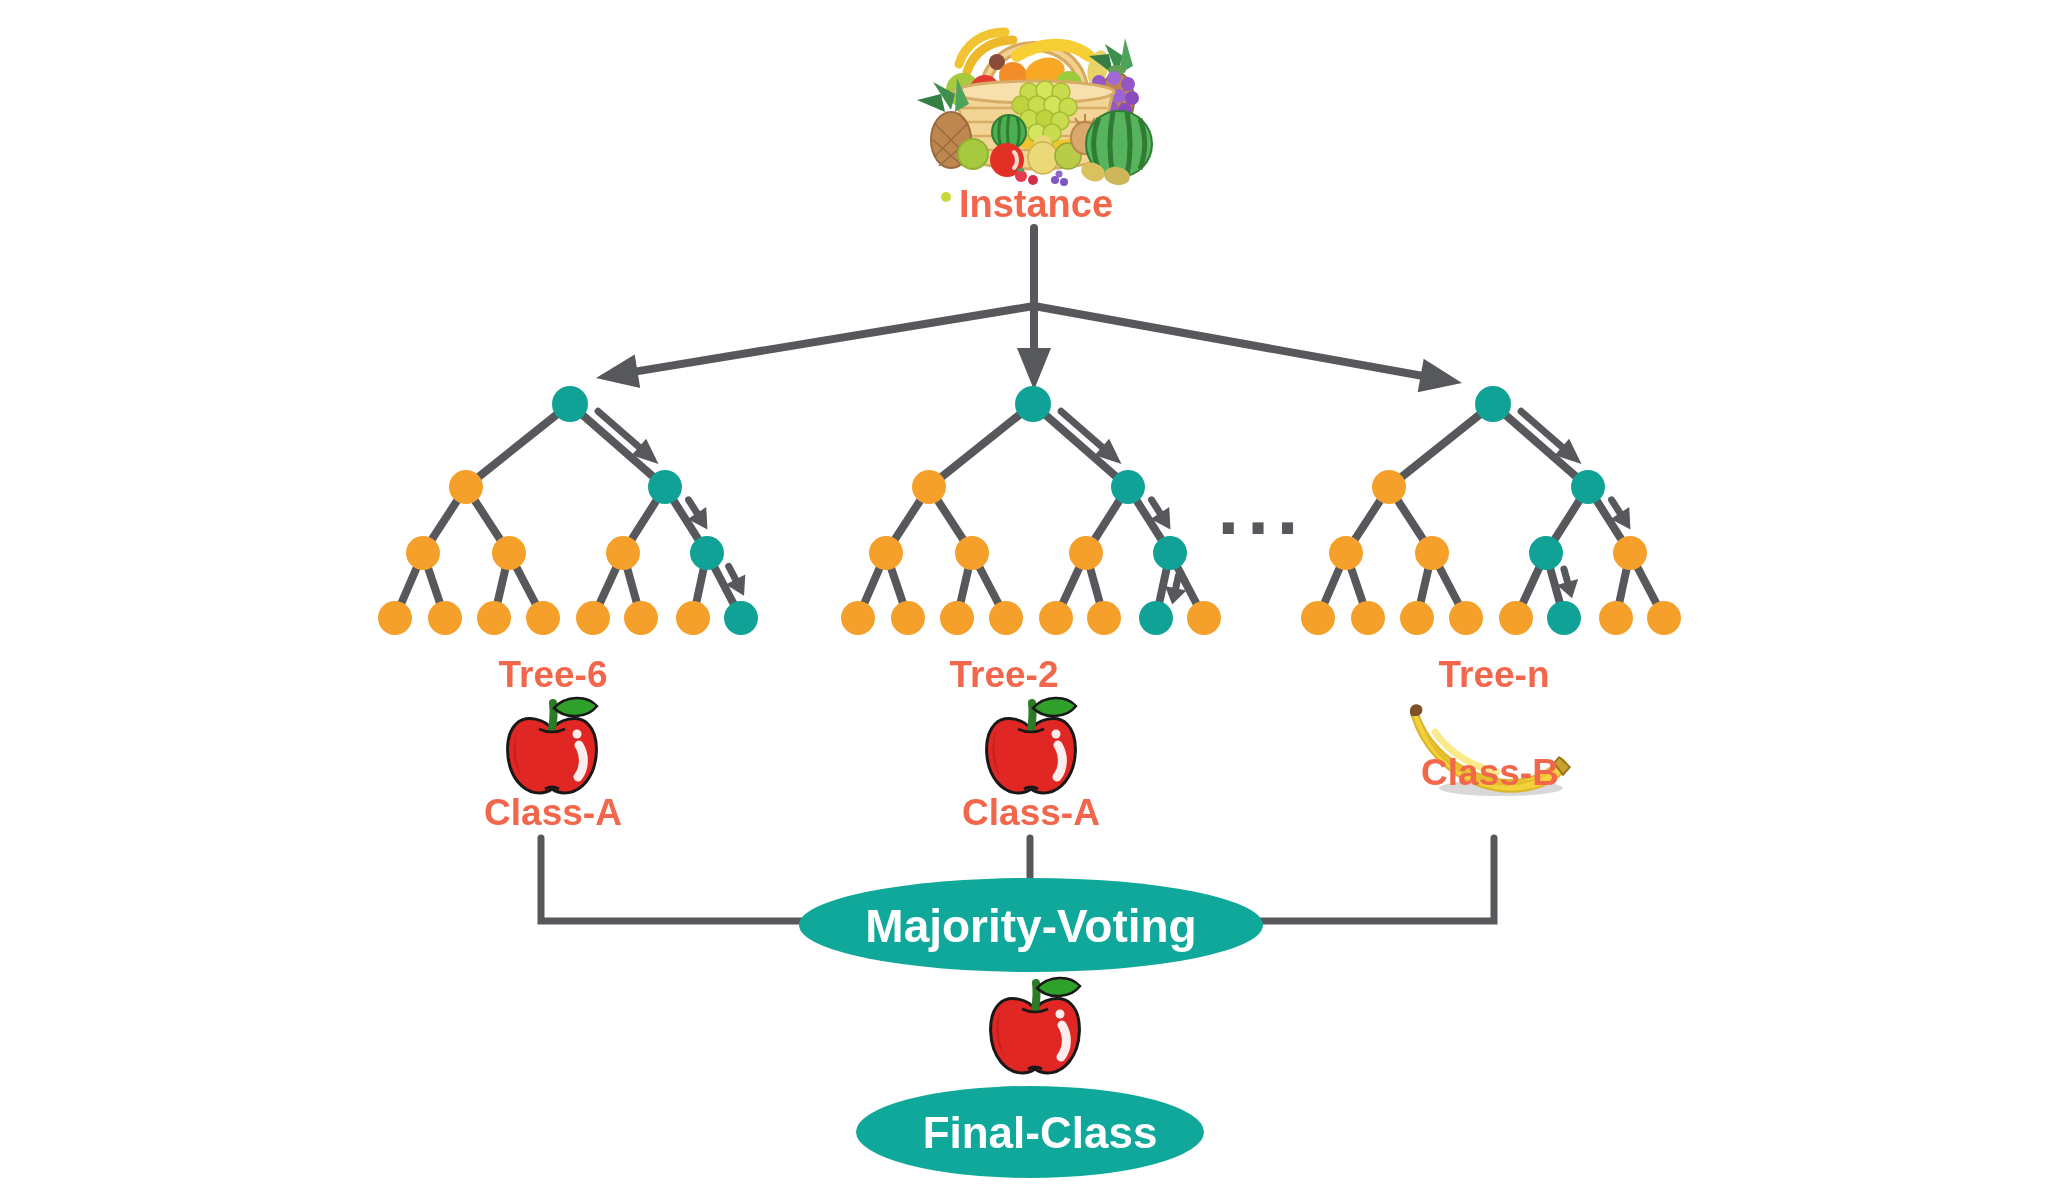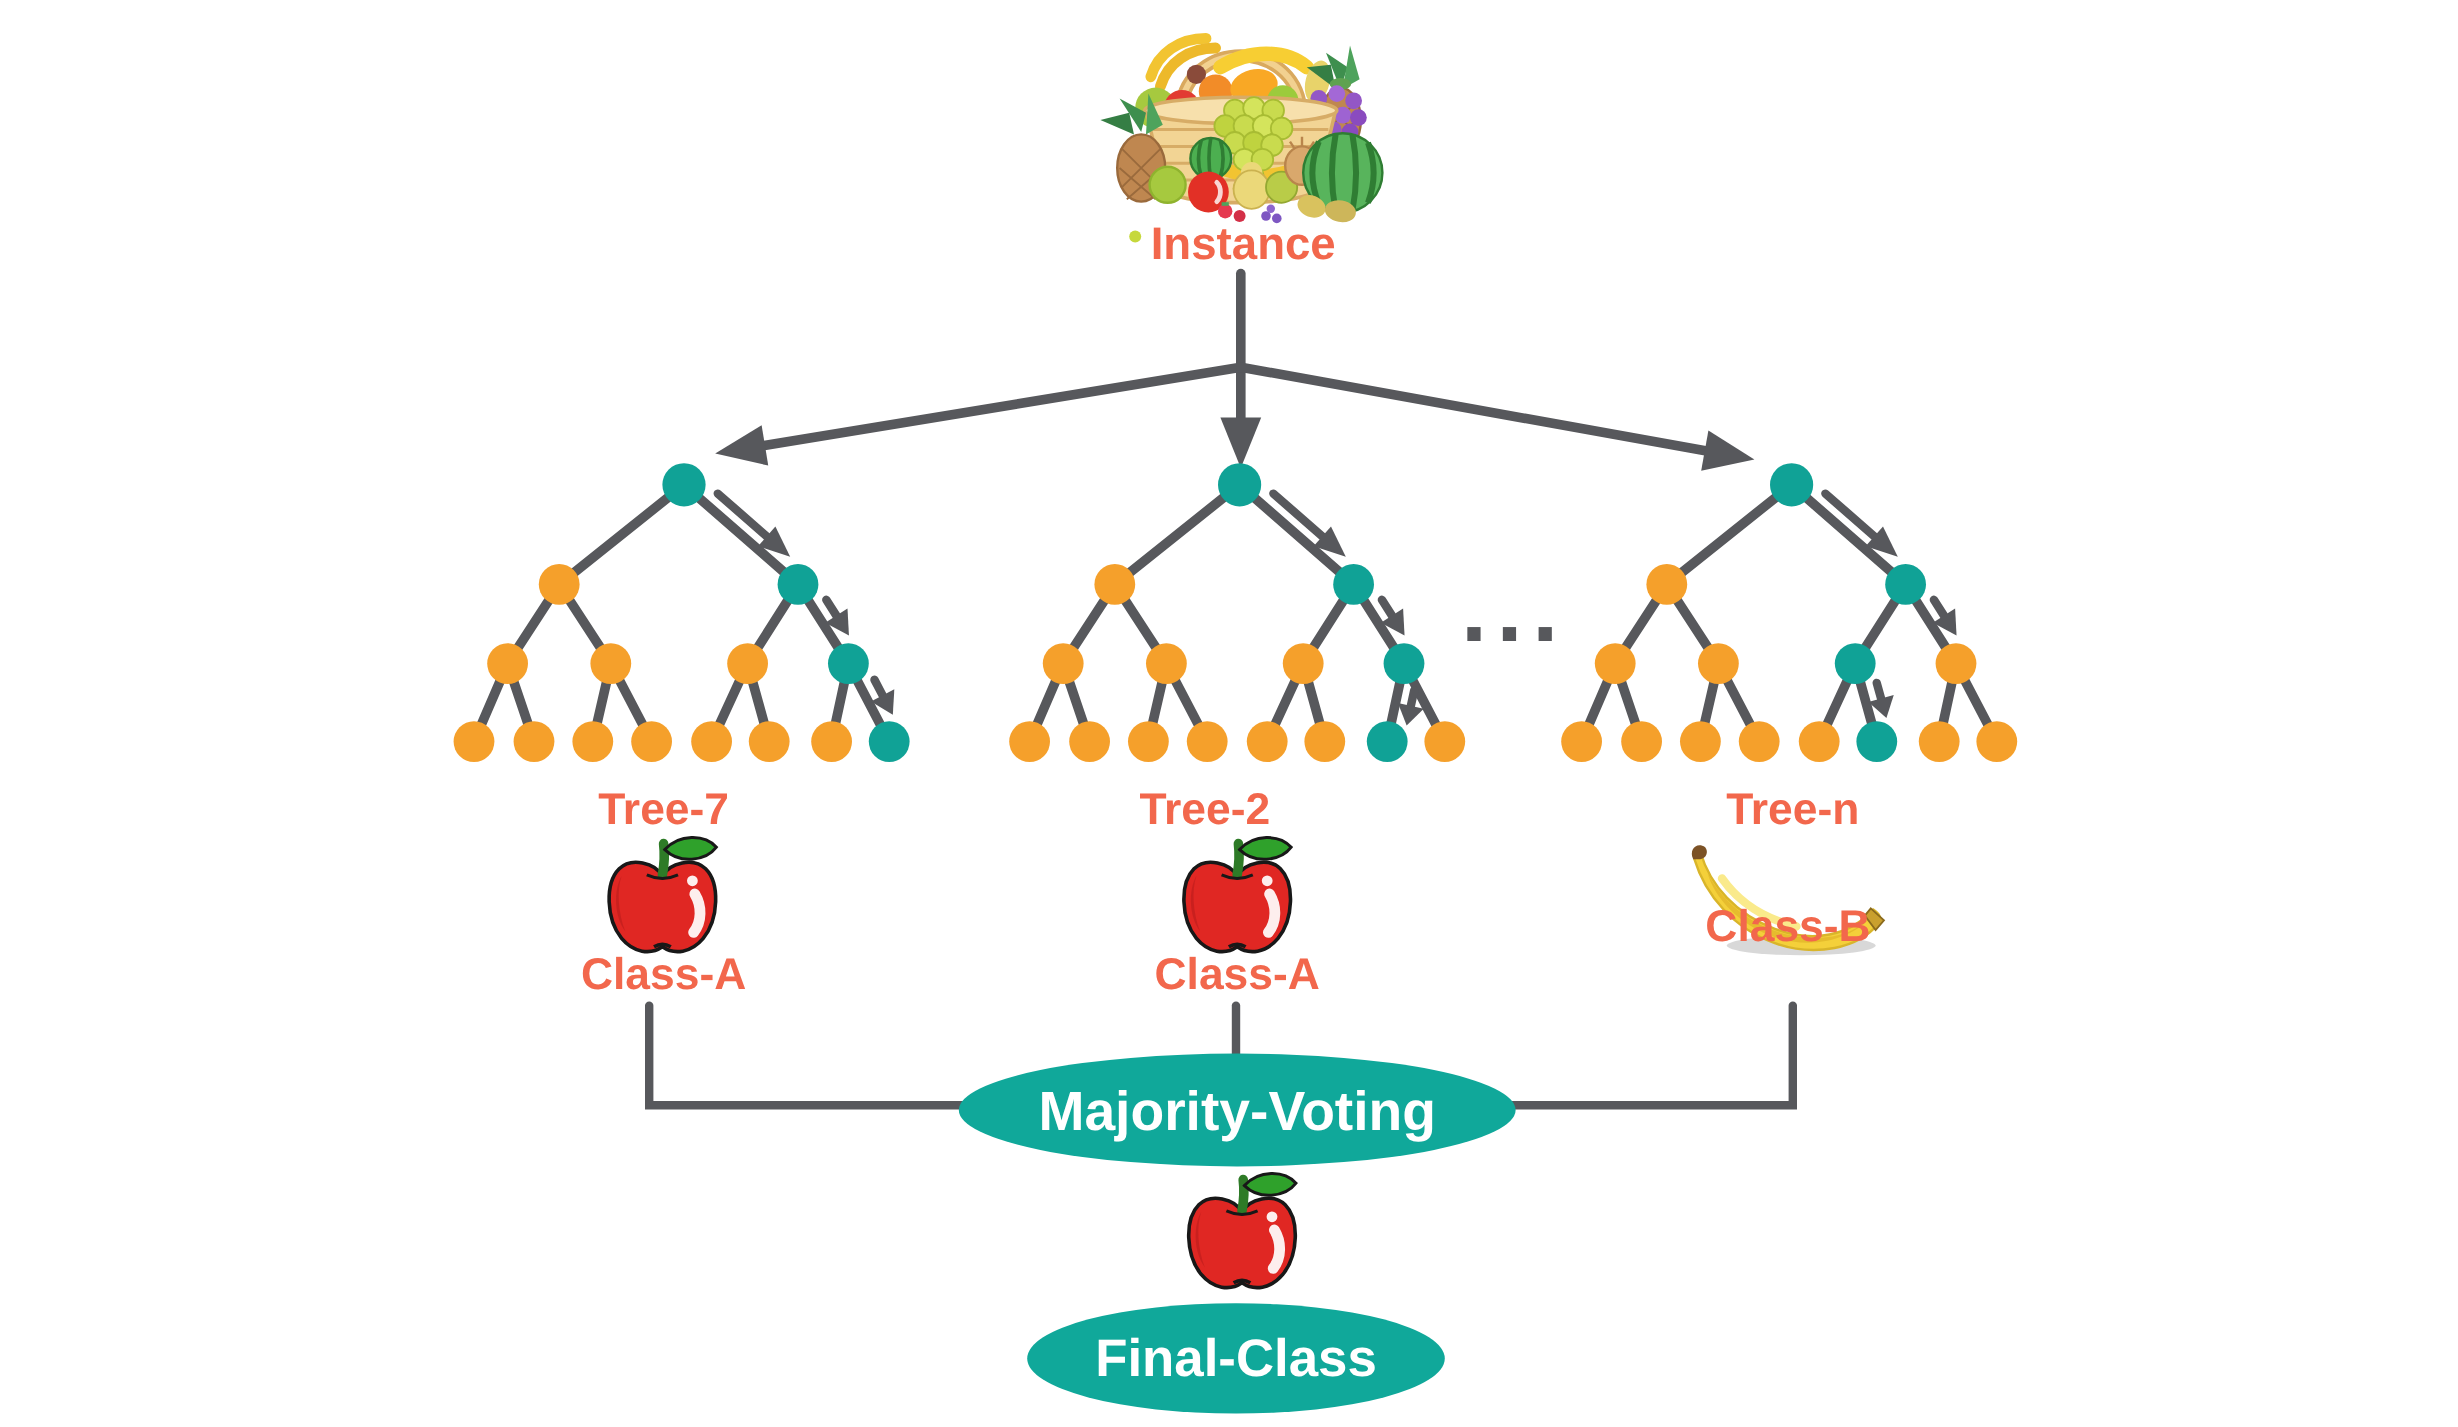--- a/index.html
+++ b/index.html
@@ -21,21 +21,21 @@
     line-height:1;
   }
   .instance-label{font-size:38px;}
   .tree-label{font-size:37px;}
   .class-label{font-size:37px;}
   .ellipse-text{
     font-weight:700;
     color:var(--ellipse-text,#ffffff);
   }
   .voting-text{font-size:46px;}
-  .final-text{font-size:44px;}
+  .final-text{font-size:44px;margin-left:10px;}
   .dots{
     position:absolute;
     transform:translate(-50%,-50%);
     font-family:"Liberation Sans", sans-serif;
     font-weight:700;
     font-size:78px;
     letter-spacing:8px;
     color:var(--edge,#57585C);
     line-height:1;
   }
@@ -305,21 +305,21 @@
     <ellipse cx="1030" cy="1132" rx="174" ry="46" style="fill:var(--teal-ellipse)"></ellipse>
 
     <use id="fruit-slot-0" x="552" y="748" href="#fruit-apple"></use>
     <use id="fruit-slot-1" x="1031" y="748" href="#fruit-apple"></use>
     <use id="fruit-slot-2" x="1493" y="748" href="#fruit-banana"></use>
     <use id="final-fruit" x="1035" y="1028" href="#fruit-apple"></use>
   </svg>
 
   <div class="label instance-label" style="left:1036px;top:204px">Instance</div>
 
-  <div class="label tree-label" style="left:553px;top:674px">Tree-7</div>
+  <div class="label tree-label" style="left:553px;top:674px">Tree-6</div>
   <div class="label tree-label" style="left:1004px;top:674px">Tree-2</div>
   <div class="label tree-label" style="left:1494px;top:674px">Tree-n</div>
 
   <div class="label class-label" style="left:553px;top:812px">Class-A</div>
   <div class="label class-label" style="left:1031px;top:812px">Class-A</div>
   <div class="label class-label" style="left:1490px;top:772px">Class-B</div>
 
   <div class="dots" style="left:1262px;top:507px">...</div>
 
   <div class="label ellipse-text voting-text" style="left:1031px;top:926px">Majority-Voting</div>

